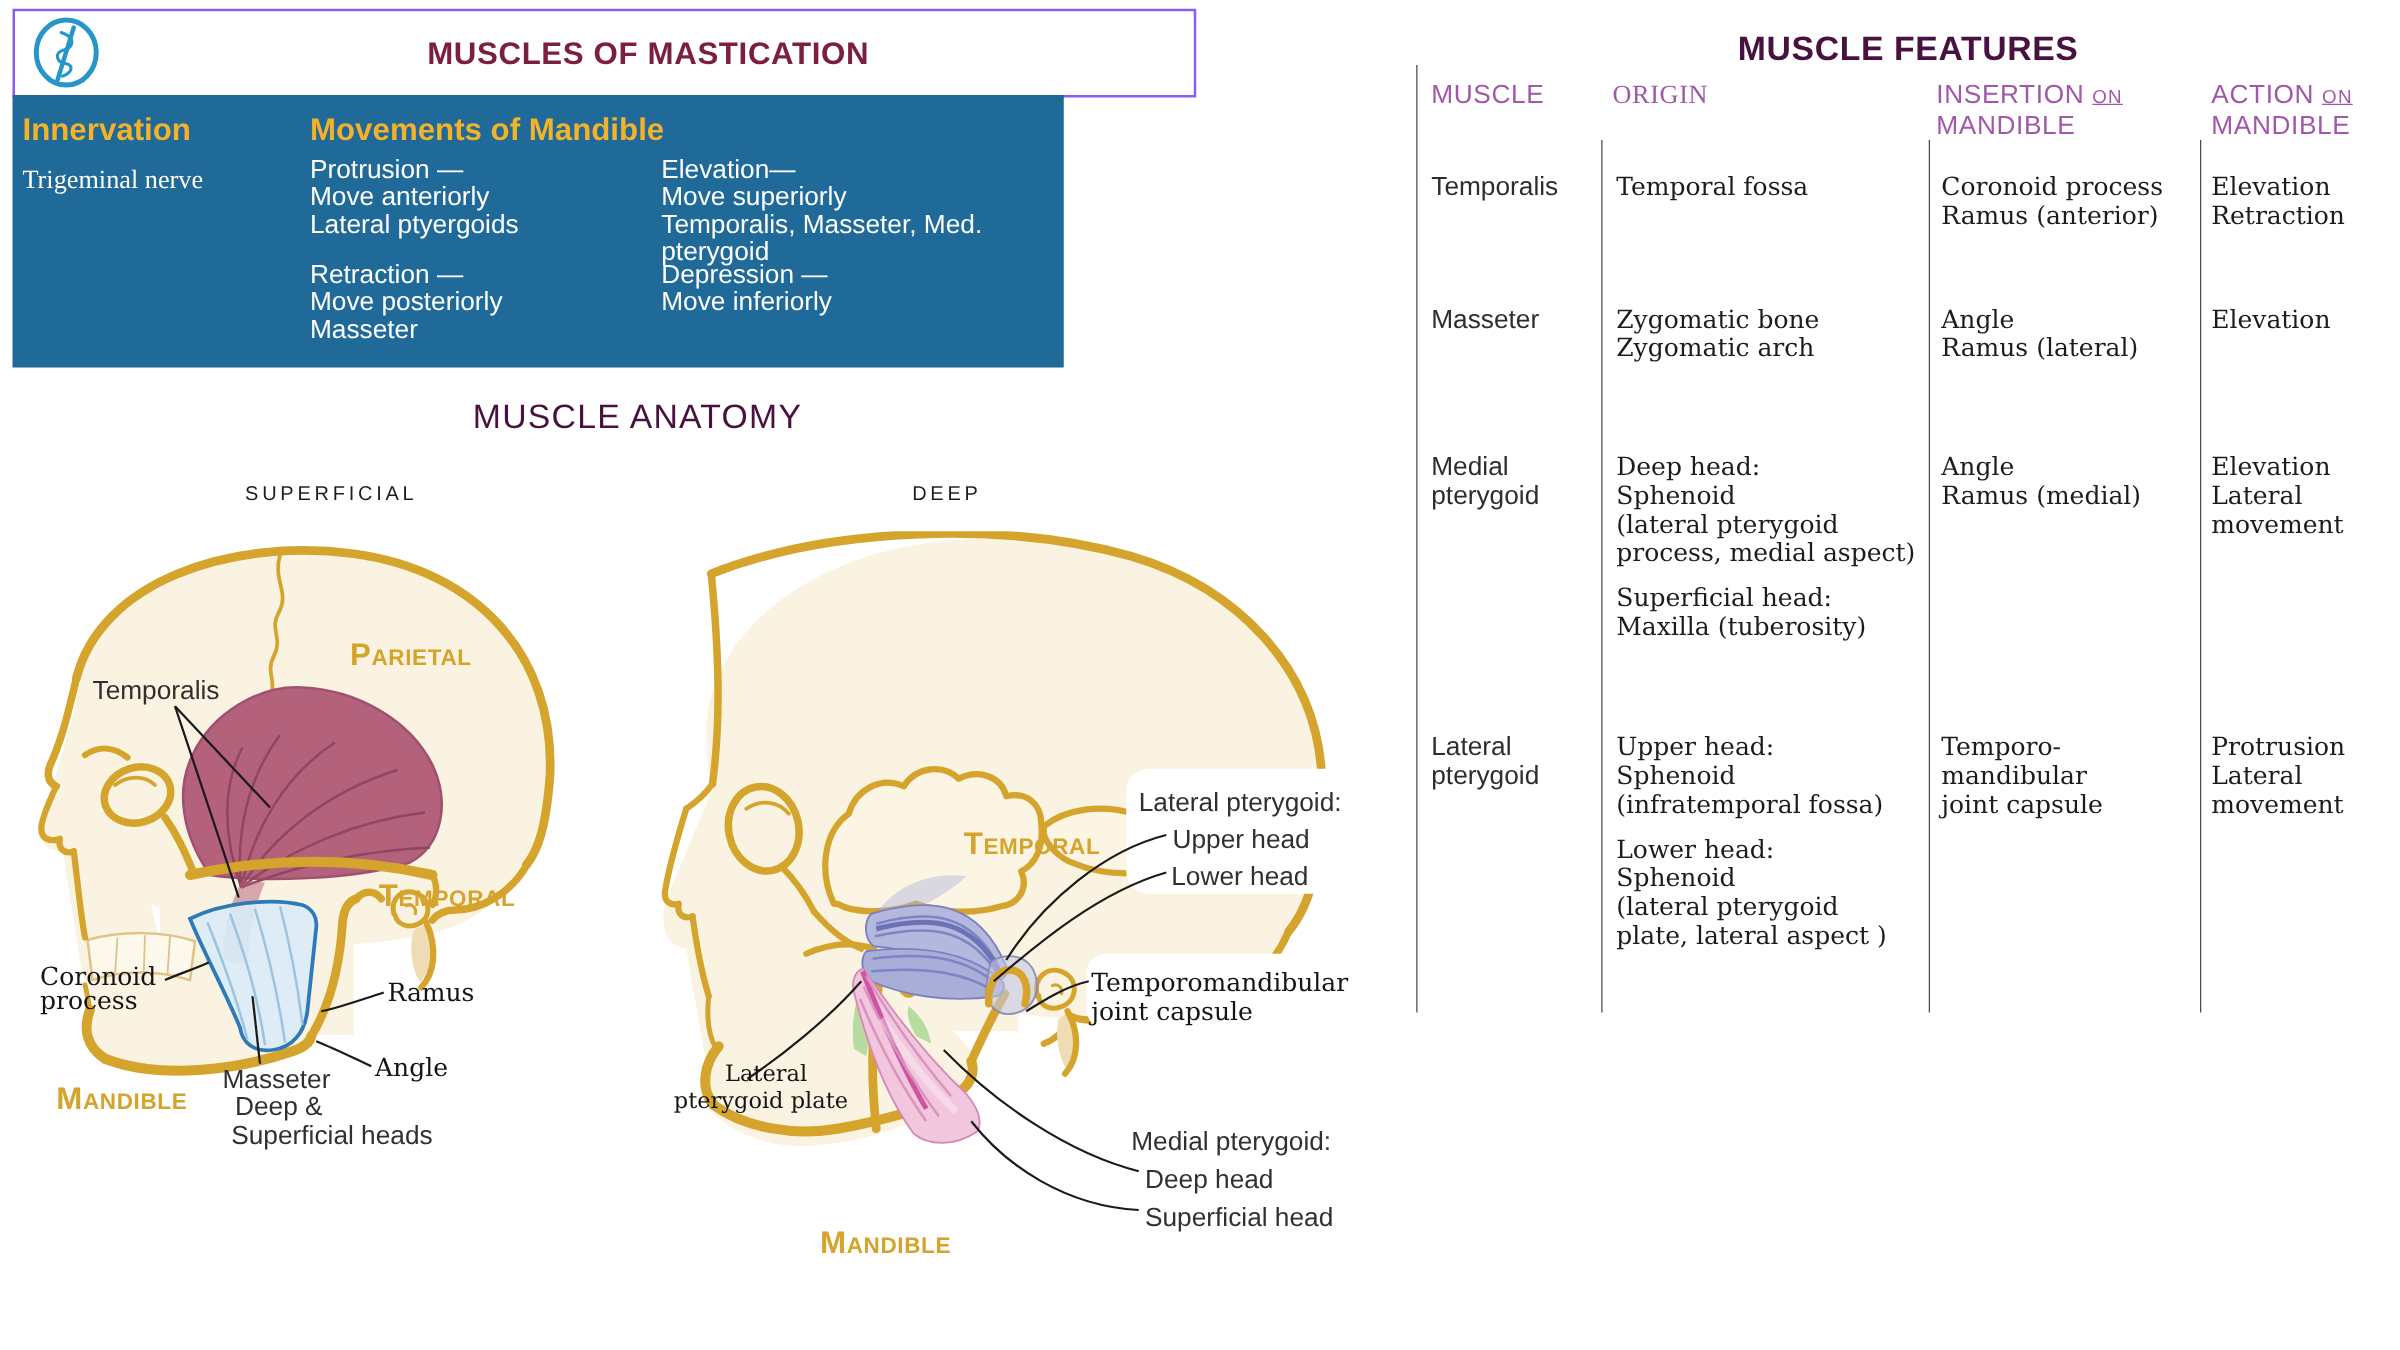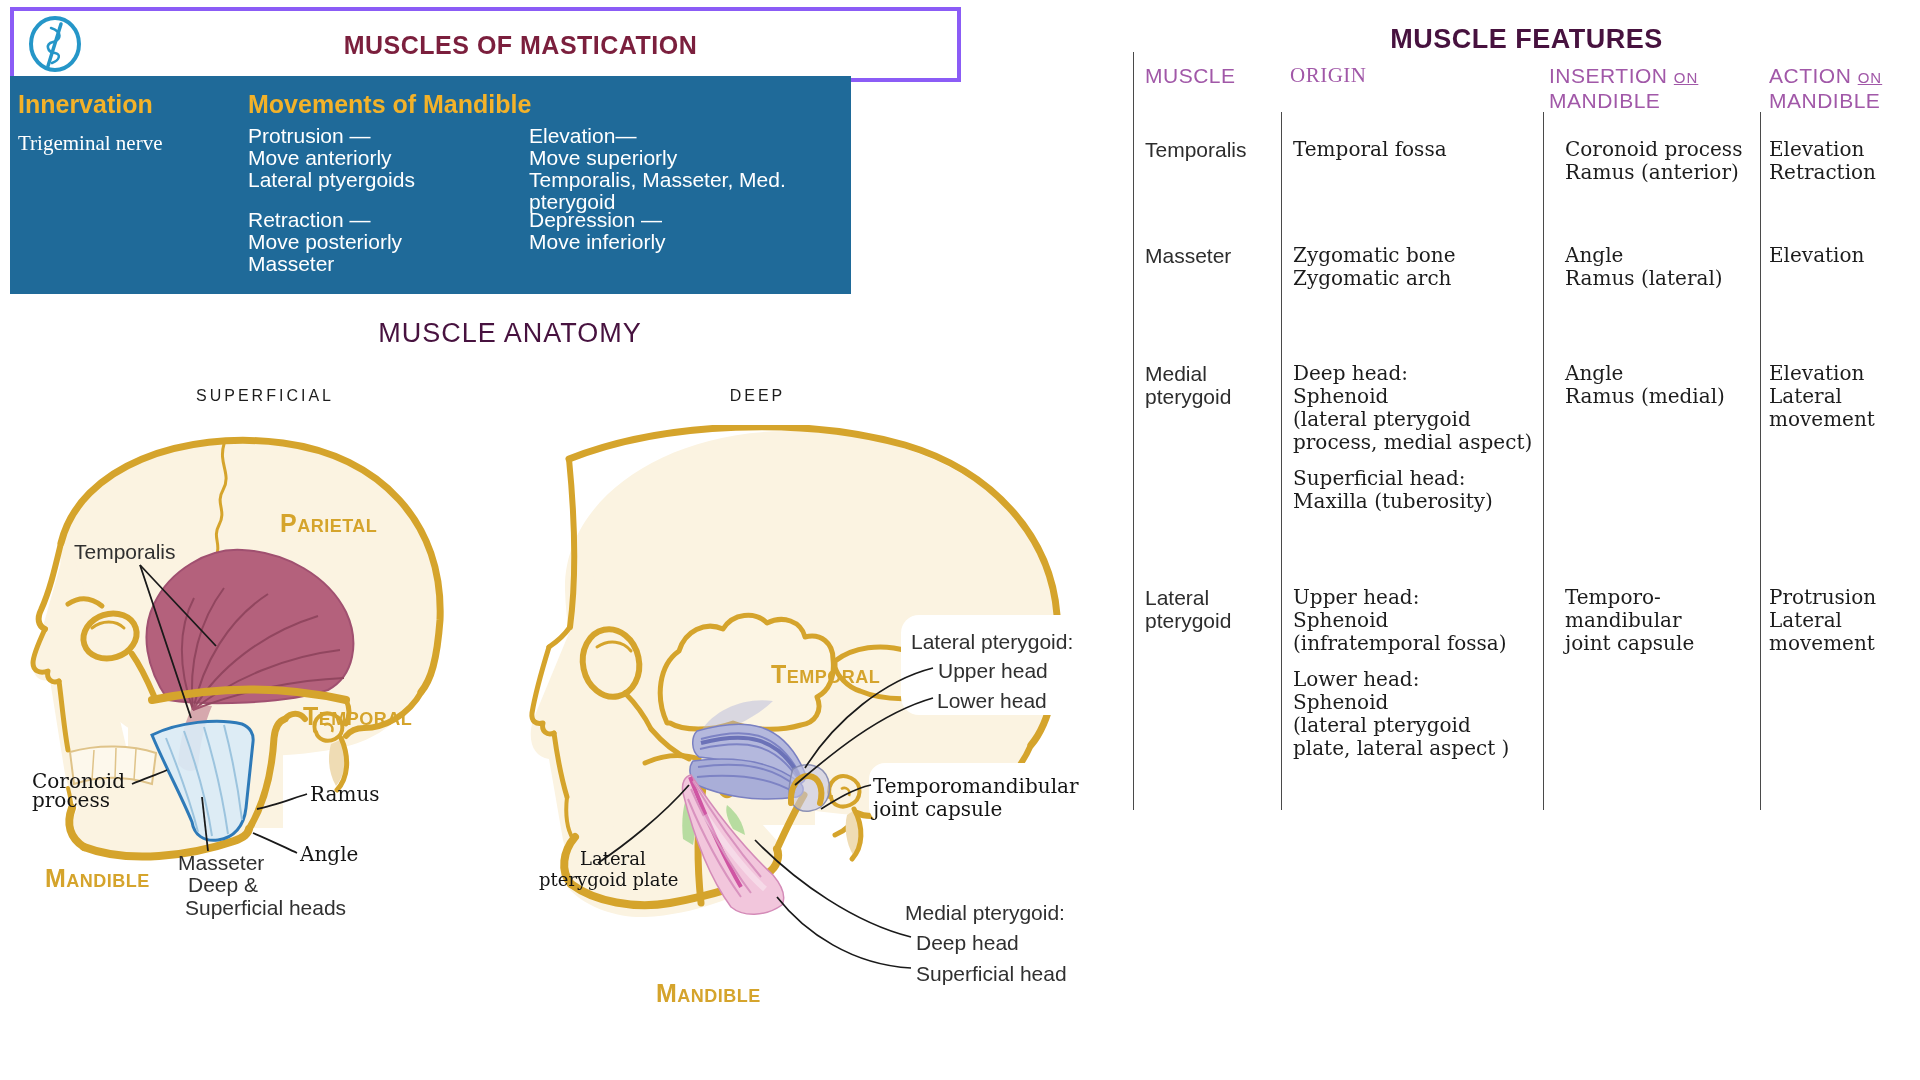--- a/index.html
+++ b/index.html
@@ -1,20 +1,20 @@
 <!DOCTYPE html>
 <html><head>
 <meta charset="utf-8">
 <style>
   html,body{margin:0;padding:0;}
   body{width:1920px;height:1080px;position:relative;overflow:hidden;background:#ffffff;
        font-family:"Liberation Sans", sans-serif;}
   .abs{position:absolute;}
   
-  #header-card{left:10px;top:7px;width:943px;height:67px;background:#fff;border:4px solid #8b5cf6;}
+  #header-card{left:10px;top:7px;width:943px;height:67px;background:#fff;border:2px solid #8b5cf6;}
   #header-title{left:70px;top:20px;width:873px;text-align:center;color:#7b1f3d;
                 font-size:25px;font-weight:bold;letter-spacing:.5px;}
   
   #summary-panel{left:10px;top:76px;width:841px;height:218px;background:#1f6a99;}
   .gold-h{color:#f3b229;font-size:25px;font-weight:bold;}
   .panel-txt{color:#ffffff;font-size:21px;line-height:22px;}
   .mv-item{position:absolute;color:#fff;font-size:21px;line-height:22px;}
   
   #anatomy-title{left:210px;top:318px;width:600px;text-align:center;color:#47123f;
                  font-size:27px;font-weight:normal;letter-spacing:1px;}
@@ -30,21 +30,21 @@
                font-size:27px;font-weight:bold;letter-spacing:.5px;}
   .col-head{position:absolute;color:#a158a8;font-size:21px;letter-spacing:.5px;line-height:23px;}
   .col-head .on{font-size:15px;letter-spacing:1px;text-decoration:underline;}
   .vline{position:absolute;width:1px;background:#4a4a4a;}
   .t-row{position:absolute;left:0;width:787px;}
   .t-cell{position:absolute;top:0;}
   .cell-muscle{left:12px;width:130px;font-family:"Liberation Sans",sans-serif;
                font-size:21px;color:#2d2d2d;line-height:23px;}
   .cell-serif{font-family:"DejaVu Serif",serif;font-size:20px;color:#1c1c1c;line-height:23px;}
   .cell-origin{left:160px;width:244px;}
-  .cell-insertion{left:420px;width:200px;margin-left:12px;}
+  .cell-insertion{left:420px;width:200px;}
   .cell-action{left:636px;width:150px;}
   .gap{height:13px;}
 </style>
 </head>
 <body>
 
 <div class="abs" id="header-card">
   <svg class="abs" style="left:12px;top:3px;" width="60" height="60" viewBox="0 0 60 60">
     <ellipse cx="29" cy="30" rx="24" ry="26" fill="none" stroke="#2596c8" stroke-width="4"></ellipse>
     <line x1="35" y1="10" x2="22" y2="52" stroke="#2596c8" stroke-width="3.5" stroke-linecap="round"></line>

